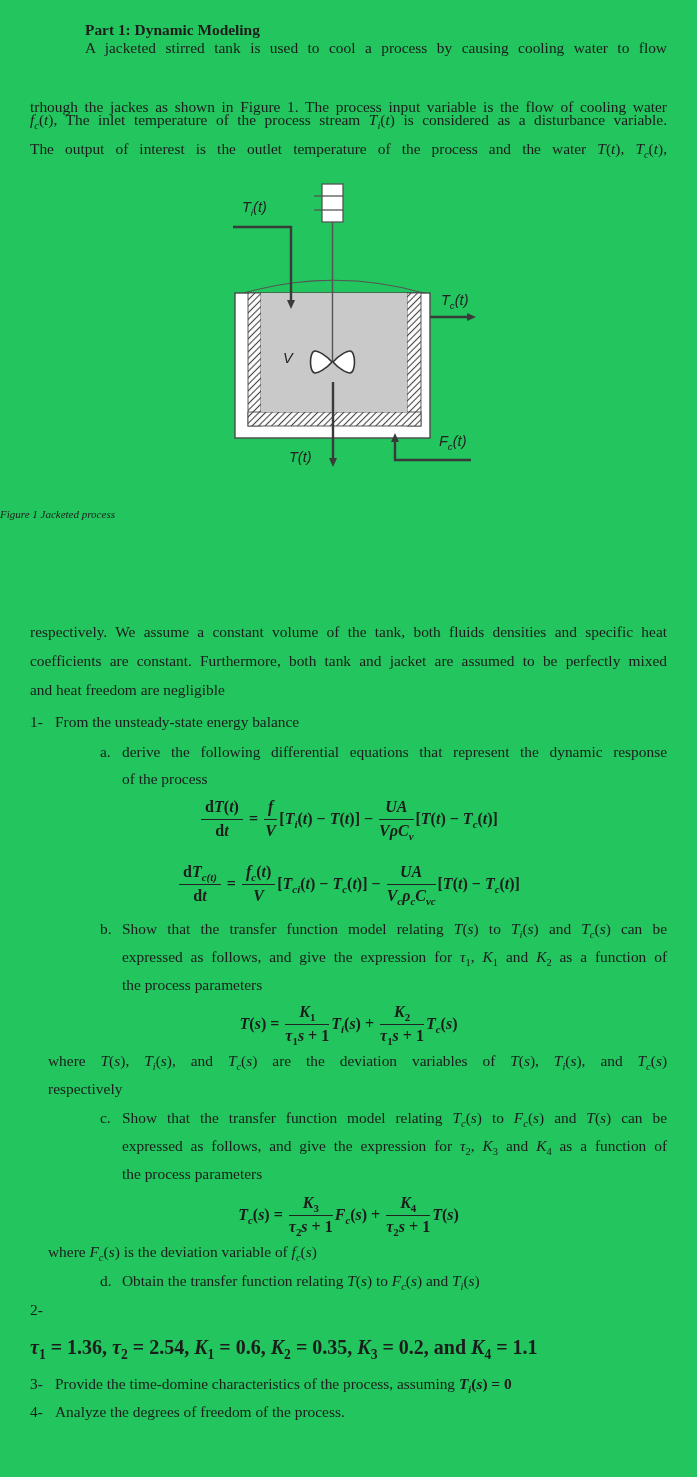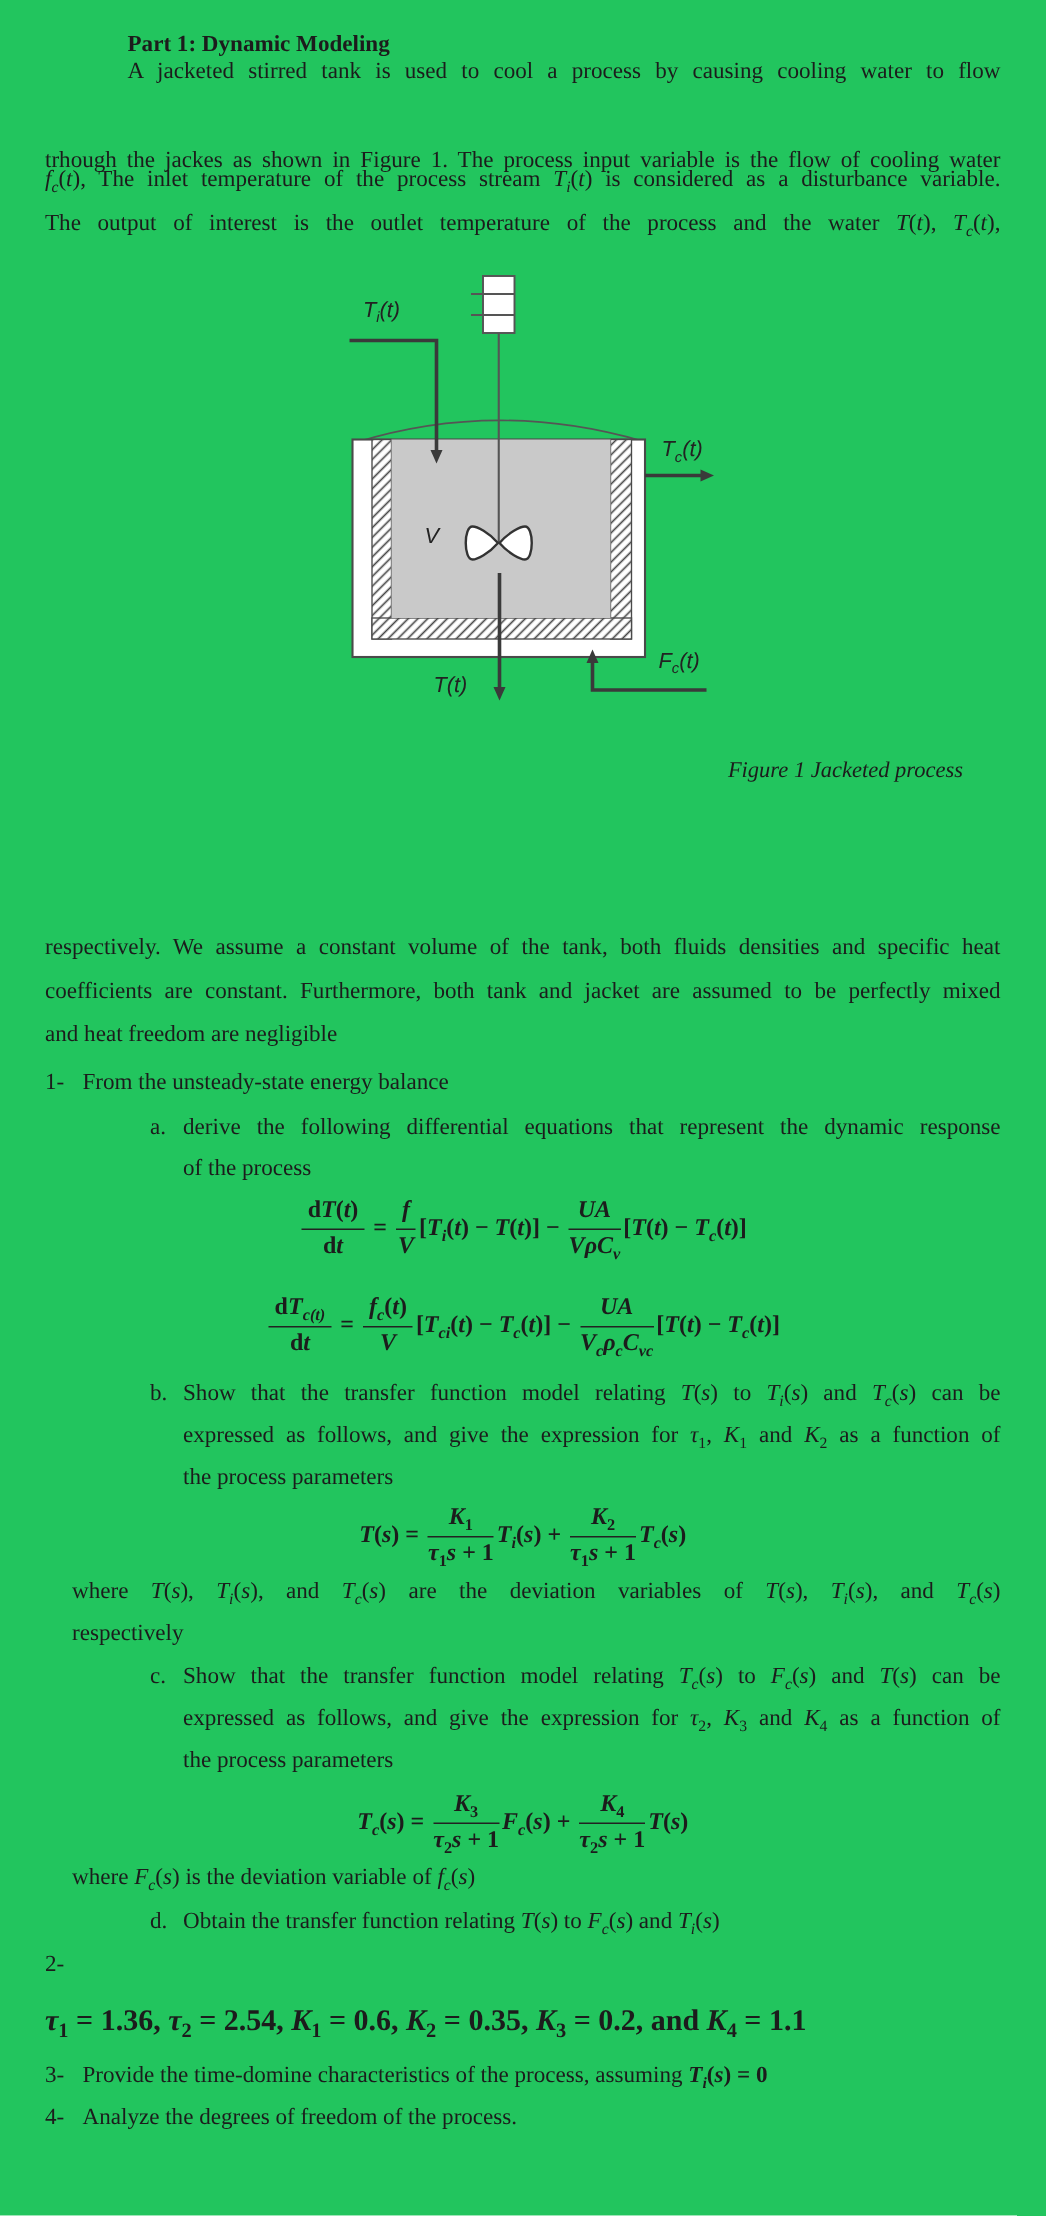--- a/index.html
+++ b/index.html
@@ -4,21 +4,21 @@
 <style>
   html,body{margin:0;padding:0;background:#fff;}
   .page{position:relative;width:697px;height:1477px;background:#22c55e;overflow:hidden;
         font-family:"Liberation Serif",serif;color:#1c1c1c;font-size:15.4px;line-height:20px;}
   .abs{position:absolute;}
   .jl{text-align:justify;text-align-last:justify;}
   .bold{font-weight:bold;}
   sub{font-size:68%;line-height:0;}
   i{font-style:italic;}
   .m{font-weight:600;}
-  .caption{left:0;width:642px;text-align:right;font-style:italic;font-size:15px;}
+  .caption{left:0;width:642px;text-align:left;font-style:italic;font-size:11px;}
   
   .eq{left:30px;width:637px;text-align:center;font-weight:600;font-size:16px;}
   .eq .t{display:inline-block;vertical-align:middle;white-space:pre;}
   .eq .frac{display:inline-flex;flex-direction:column;vertical-align:middle;margin:0 2px;text-align:center;justify-content:space-between;}
   .eq .frac .num{border-bottom:1.4px solid #222;padding:0 4px 1.5px;}
   .eq .frac .den{padding-top:1.5px;}
   
   .figlabel{position:absolute;font-family:"Liberation Sans",sans-serif;font-style:italic;
             font-size:14.5px;color:#222;white-space:nowrap;}
   svg{display:block;}

